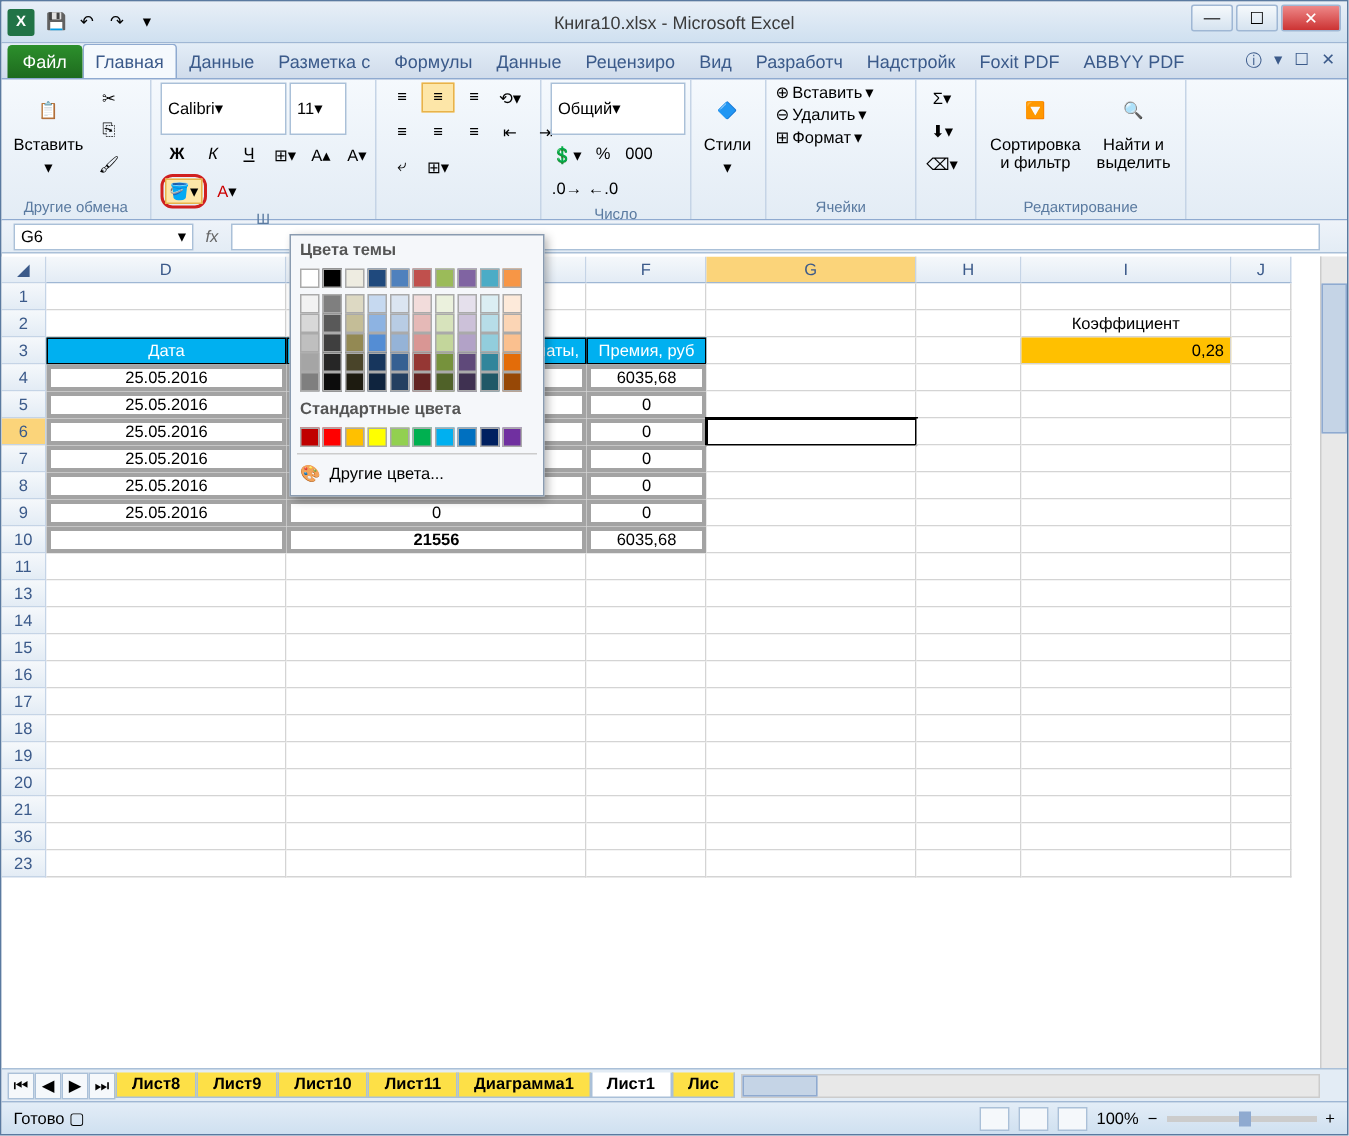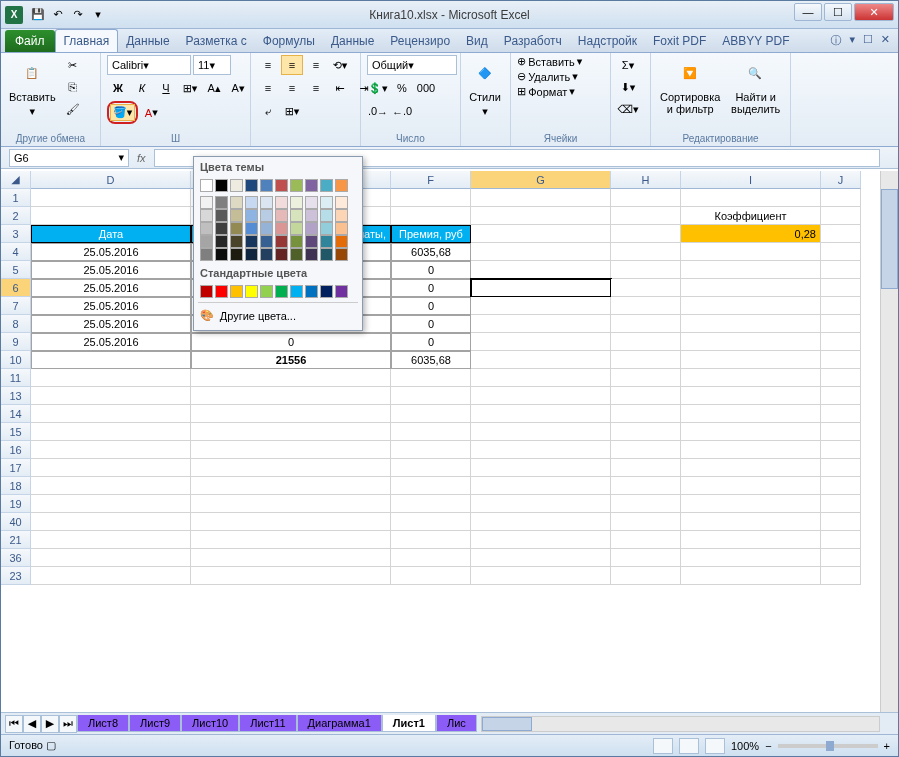--- a/index.html
+++ b/index.html
@@ -23,56 +23,56 @@
 .ribbon { height: 94px; background: linear-gradient(#f5f9fd,#e3ecf5); border-bottom: 1px solid #8faad0; display:flex; }
 .group { border-right: 1px solid #c5d4e6; padding: 2px 6px 0; display:flex; flex-direction:column; justify-content:space-between; position:relative;}
 .group-label { text-align:center; color:#5a7aa0; font-size:10px; padding:2px 0; }
 .group-body { flex:1; display:flex; align-items:flex-start; gap:4px; }
 .vstack { display:flex; flex-direction:column; gap:2px; }
 .hstack { display:flex; gap:2px; align-items:center; }
 .bigbtn { display:flex; flex-direction:column; align-items:center; gap:2px; cursor:pointer; padding:2px; }
 .bigbtn .ico { width:32px; height:32px; display:flex;align-items:center;justify-content:center; }
 .smbtn { width:22px; height:20px; display:flex;align-items:center;justify-content:center; cursor:pointer; border:1px solid transparent; }
 .smbtn.active { background:#fde6a8; border:1px solid #e8b24a; }
-.combo { border:1px solid #aac0d8; background:#fff; height:20px; display:flex; align-items:center; padding:0 4px;text-align:right; }
+.combo { border:1px solid #aac0d8; background:#fff; height:35px; display:flex; align-items:center; padding:0 4px;text-align:right; }
 .fill-btn-highlight { border: 2px solid #d02020; border-radius: 8px; padding: 1px; }
 .fill-btn { display:flex; align-items:center; background:#fde6a8; border:1px solid #e8b24a; padding:1px 2px; }
 
 .namebox-row { height: 22px; background: linear-gradient(#eef3f9,#e3ecf5); display:flex; align-items:center; border-bottom:1px solid #aac0d8; }
 .namebox { width:120px; border:1px solid #aac0d8; background:#fff; height:18px; margin-left:8px; padding:0 4px; display:flex; align-items:center; justify-content:space-between;}
 .fx { margin:0 8px; color:#666; font-style:italic;}
 .formula-bar { flex:1; border:1px solid #aac0d8; background:#fff; height:18px; margin-right:18px; }
 
 .grid-area { position:absolute; top:170px; left:0; right:0; bottom:44px; background:#fff; overflow:hidden;}
 .colheads { display:flex; height:18px; }
 .rowhead { width:30px; background:linear-gradient(#f5f8fb,#e3ecf5); border-right:1px solid #c5d4e6; border-bottom:1px solid #c5d4e6; display:flex;align-items:center;justify-content:center; color:#3b5a8a;}
 .colhead { background:linear-gradient(#f5f8fb,#e3ecf5); border-right:1px solid #c5d4e6; border-bottom:1px solid #9fb7d4; display:flex;align-items:center;justify-content:center; color:#3b5a8a; height:18px;}
 .colhead.sel { background:#fbd47a; }
 .rowhead.sel { background:#fbd47a; }
 .gridrow { display:flex; height:18px; }
 .cell { border-right:1px solid #d4d4d4; border-bottom:1px solid #d4d4d4; display:flex; align-items:center; padding:0 4px; background:#fff;}
 .cell.r { justify-content:flex-end; }
 .cell.c { justify-content:center; }
 .cell.hdr { background:#00b0f0; color:#fff; justify-content:center; border:1px solid #000; }
-.cell.data { border:1px solid #a3a3a3; }
+.cell.data { border:3px solid #a3a3a3; }
 .cell.bold { font-weight:bold; }
 .cell.orange { background:#ffc000; }
 .selcell { outline:2px solid #000; outline-offset:-1px; }
 
 .color-popup { position:absolute; background:#f5f7fa; border:1px solid #8a9bb0; box-shadow:2px 2px 6px rgba(0,0,0,0.3); z-index:100; padding-bottom:4px; width:170px;}
 .popup-title { padding:4px 6px; font-weight:bold; color:#555; }
 .swatch-grid { display:flex; flex-wrap:wrap; gap:2px; padding:2px 6px; }
 .swatch { width:13px; height:13px; border:1px solid #aaa; cursor:pointer; }
 .popup-item { display:flex; align-items:center; gap:6px; padding:4px 6px; cursor:pointer; }
 .popup-sep { height:1px; background:#ccc; margin:2px 4px; }
 
 .sheet-tabs-row { position:absolute; bottom:22px; left:0; right:0; height:22px; background:#e3ecf5; display:flex; align-items:center; border-top:1px solid #aac0d8;}
 .sheet-nav { display:flex; gap:0; margin-left:4px;}
 .sheet-nav-btn { width:18px; height:18px; border:1px solid #aac0d8; background:#f5f8fb; display:flex;align-items:center;justify-content:center; cursor:pointer;}
-.sheet-tab { padding:2px 10px; background:#8b5cf6; border:1px solid #aac0d8; border-top:none; cursor:pointer; font-size:11px;}
+.sheet-tab { padding:2px 10px; background:#fde047; border:1px solid #aac0d8; border-top:none; cursor:pointer; font-size:11px;font-weight:bold;}
 .sheet-tab.active { background:#fff; font-weight:bold; }
 .hscroll { flex:1; height:16px; background:#e8e8e8; margin:0 18px 0 4px; border:1px solid #ccc; position:relative;}
 .hscroll-thumb { position:absolute; left:0; width:50px; height:100%; background:#c5d4e6; border:1px solid #8faad0;}
 
 .statusbar { position:absolute; bottom:0; left:0; right:0; height:22px; background:linear-gradient(#e3edf7,#cfe0f0); display:flex; align-items:center; padding:0 8px; border-top:1px solid #9fb7d4; justify-content:space-between;}
 .status-right { display:flex; align-items:center; gap:6px;}
 .view-btn { width:20px; height:16px; border:1px solid #aac0d8; background:#f5f8fb; cursor:pointer;}
 .zoom-slider { width:100px; height:4px; background:#ccc; position:relative;}
 .zoom-thumb { position:absolute; left:48px; top:-3px; width:8px; height:10px; background:#8faad0;}
 
@@ -436,21 +436,21 @@
         <div class="rowhead">19</div>
         <div class="cell" style="width: 160px;"></div>
         <div class="cell" style="width: 200px;"></div>
         <div class="cell" style="width: 80px;"></div>
         <div class="cell" style="width: 140px;"></div>
         <div class="cell" style="width: 70px;"></div>
         <div class="cell" style="width: 140px;"></div>
         <div class="cell" style="width: 40px;"></div>
       </div>
       <div class="gridrow">
-        <div class="rowhead">40</div>
+        <div class="rowhead">20</div>
         <div class="cell" style="width: 160px;"></div>
         <div class="cell" style="width: 200px;"></div>
         <div class="cell" style="width: 80px;"></div>
         <div class="cell" style="width: 140px;"></div>
         <div class="cell" style="width: 70px;"></div>
         <div class="cell" style="width: 140px;"></div>
         <div class="cell" style="width: 40px;"></div>
       </div>
       <div class="gridrow">
         <div class="rowhead">21</div>

